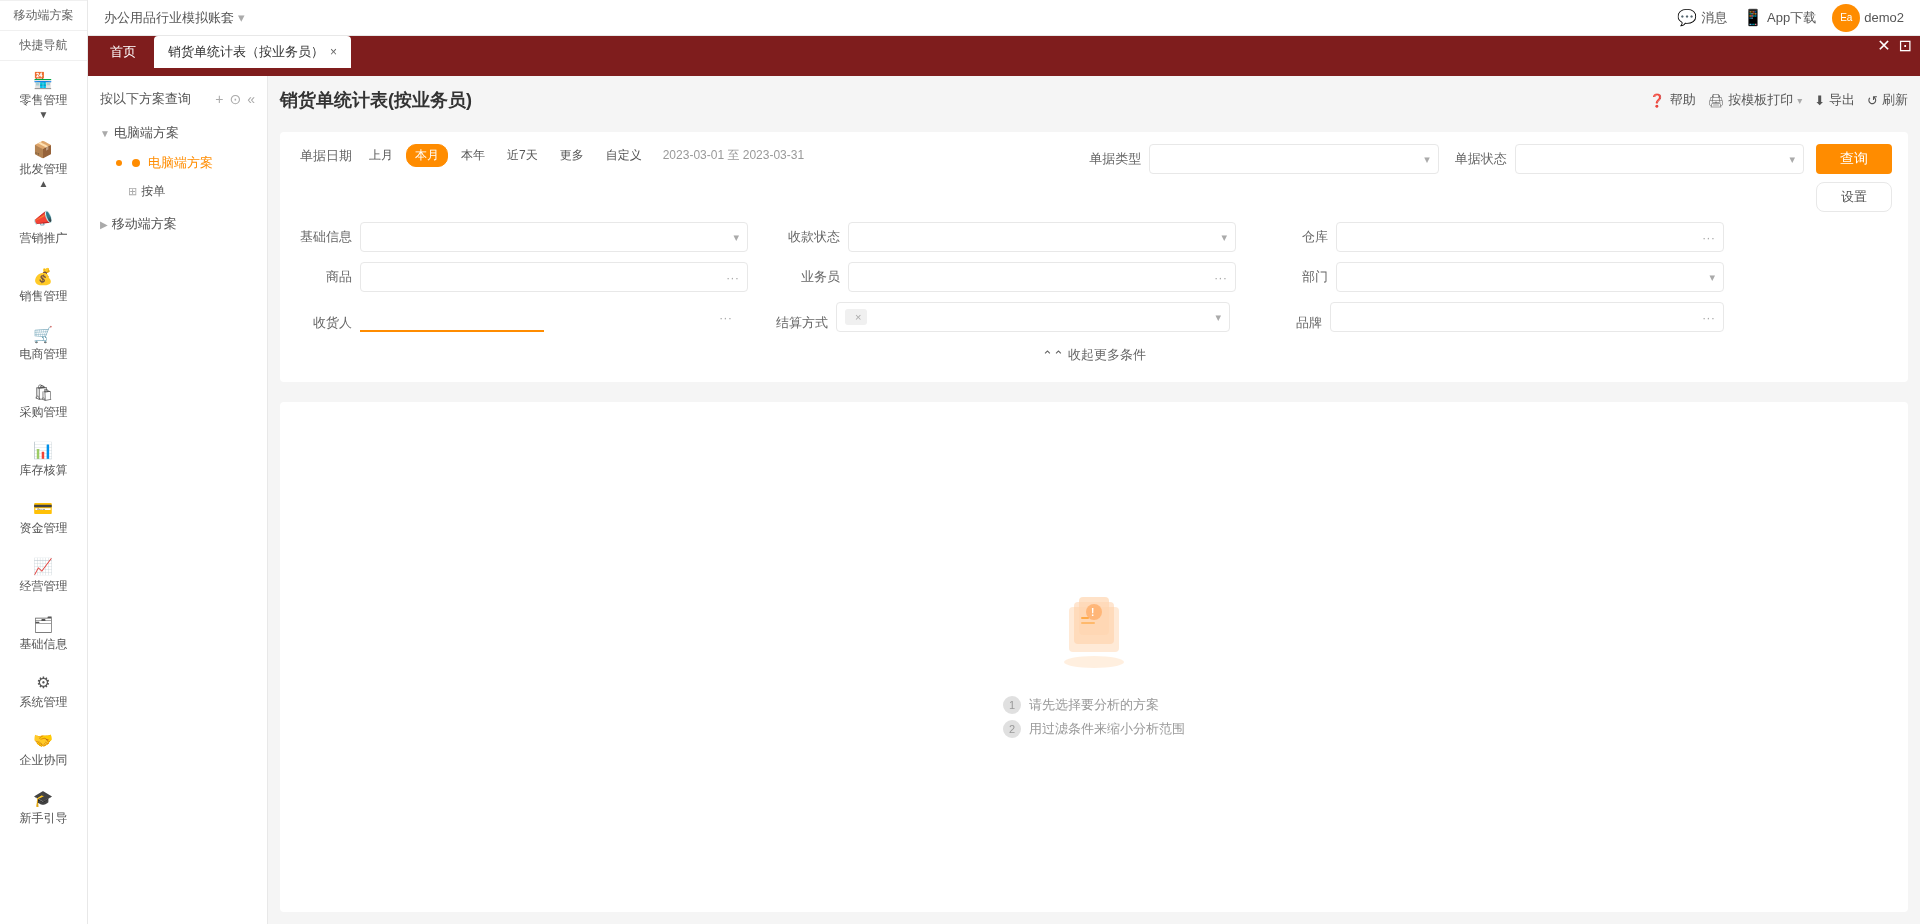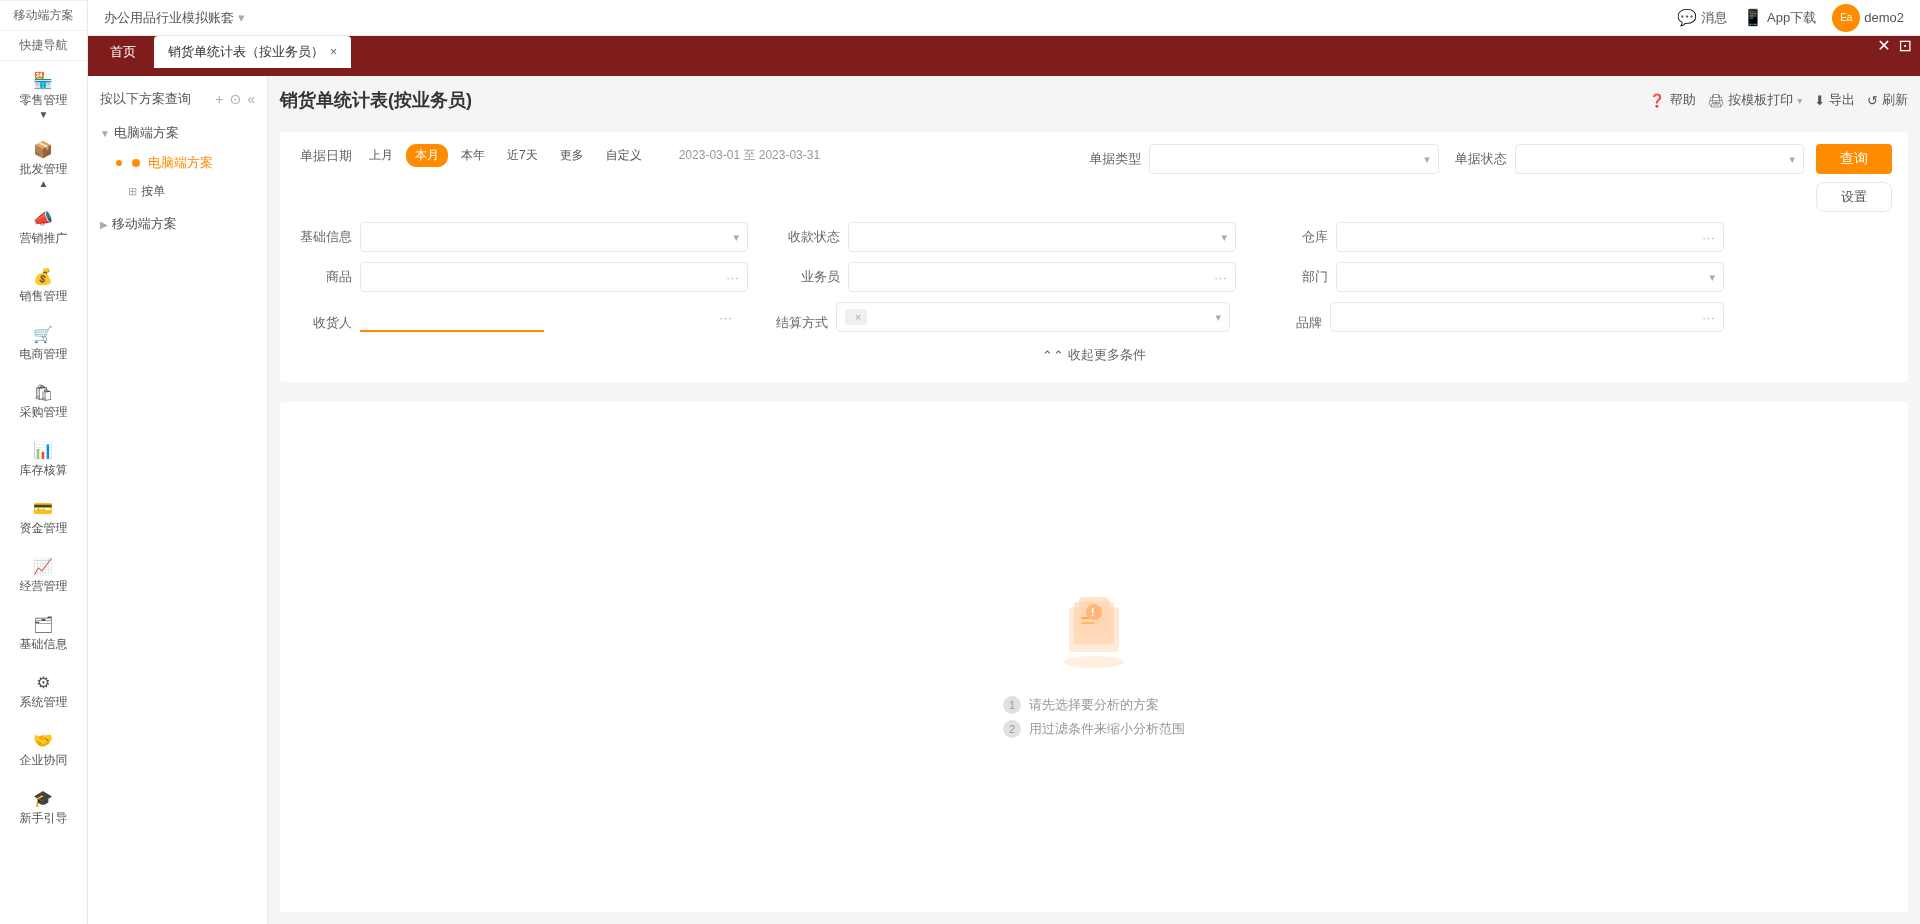--- a/index.html
+++ b/index.html
@@ -60,21 +60,21 @@
     .page-actions { display: flex; align-items: center; gap: 12px; }
     .page-action-btn { display: flex; align-items: center; gap: 4px; font-size: 13px; color: #555; cursor: pointer; }
 
     
     .filter-area { background: #fff; border-radius: 4px; padding: 12px 16px; }
     .filter-label { font-size: 13px; color: #666; width: 56px; text-align: right; flex-shrink: 0; }
     .filter-control { flex: 1; display: flex; align-items: center; gap: 8px; }
     .date-btns { display: flex; align-items: center; gap: 4px; }
     .date-btn { padding: 2px 8px; font-size: 12px; border-radius: 3px; cursor: pointer; color: #555; border: 1px solid transparent; }
     .date-btn.active { background: #ff8c00; color: white; border-color: #ff8c00; border-radius: 10px; }
-    .date-range { font-size: 12px; color: #999; margin-left: 24px; }
+    .date-range { font-size: 12px; color: #999; margin-left: 8px; }
     .filter-select { flex: 1; height: 30px; border: 1px solid #e8e8e8; border-radius: 4px; padding: 0 8px; font-size: 13px; display: flex; align-items: center; justify-content: space-between; cursor: pointer; background: white; color: #999; }
     .filter-input { flex: 1; height: 30px; border-bottom: 2px solid #ff8c00; border-top: none; border-left: none; border-right: none; padding: 0 4px; font-size: 13px; outline: none; color: #333; }
     .filter-select-arrow { color: #aaa; font-size: 11px; }
     .filter-dots { color: #aaa; cursor: pointer; }
     .filter-tag { display: flex; align-items: center; gap: 4px; background: #f0f0f0; border-radius: 3px; padding: 2px 6px; font-size: 12px; }
     .filter-tag-close { cursor: pointer; color: #aaa; font-size: 11px; }
     .collapse-btn { display: flex; align-items: center; gap: 4px; font-size: 13px; color: #666; cursor: pointer; justify-content: center; padding: 6px 0; }
 
     
     .query-btn { background: #ff8c00; color: white; border: none; padding: 6px 24px; border-radius: 4px; font-size: 14px; cursor: pointer; }

